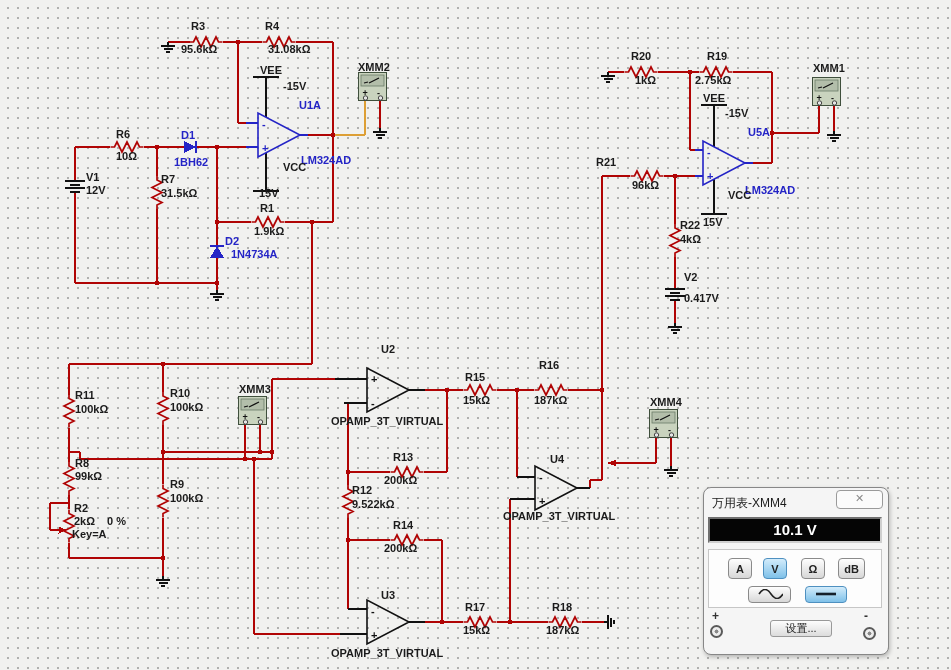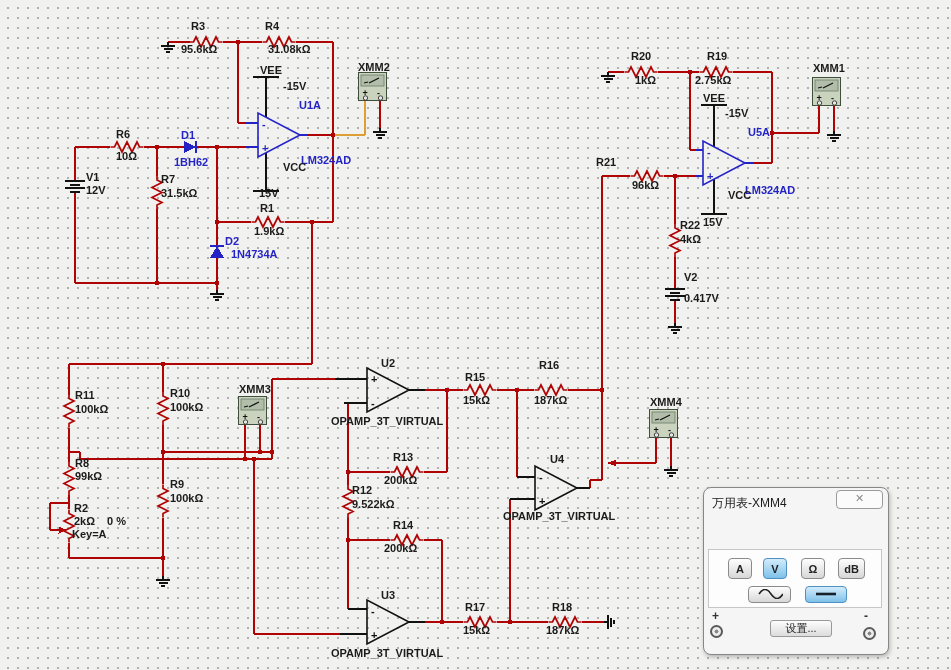--- a/index.html
+++ b/index.html
@@ -399,21 +399,21 @@
   <div class="lbl" style="left:170px;top:402px">100kΩ</div>
   <div class="lbl" style="left:239px;top:384px">XMM3</div>
   <div class="lbl" style="left:75px;top:458px">R8</div>
   <div class="lbl" style="left:75px;top:471px">99kΩ</div>
   <div class="lbl" style="left:170px;top:479px">R9</div>
   <div class="lbl" style="left:170px;top:493px">100kΩ</div>
   <div class="lbl" style="left:74px;top:503px">R2</div>
   <div class="lbl" style="left:74px;top:516px">2kΩ</div>
   <div class="lbl" style="left:107px;top:516px">0 %</div>
   <div class="lbl" style="left:72px;top:529px">Key=A</div>
-  <div class="lbl" style="left:381px;top:358px">U2</div>
+  <div class="lbl" style="left:381px;top:344px">U2</div>
   <div class="lbl" style="left:331px;top:416px">OPAMP_3T_VIRTUAL</div>
   <div class="lbl" style="left:393px;top:452px">R13</div>
   <div class="lbl" style="left:384px;top:475px">200kΩ</div>
   <div class="lbl" style="left:352px;top:485px">R12</div>
   <div class="lbl" style="left:352px;top:499px">9.522kΩ</div>
   <div class="lbl" style="left:393px;top:520px">R14</div>
   <div class="lbl" style="left:384px;top:543px">200kΩ</div>
   <div class="lbl" style="left:381px;top:590px">U3</div>
   <div class="lbl" style="left:331px;top:648px">OPAMP_3T_VIRTUAL</div>
   <div class="lbl" style="left:465px;top:372px">R15</div>
@@ -461,20 +461,21 @@
       <path d="M6 11 L10 10 M11 11 L21 6" stroke="#111" stroke-width="1.2" fill="none"></path>
       <text x="4.5" y="23.5" font-size="9" font-weight="bold" fill="#111" font-family="Liberation Sans,sans-serif">+</text>
       <text x="19" y="23.5" font-size="9" font-weight="bold" fill="#111" font-family="Liberation Sans,sans-serif">-</text>
       <circle cx="7.5" cy="26" r="2.2" fill="#e6e6e6" stroke="#333" stroke-width="0.9"></circle>
       <circle cx="22.5" cy="26" r="2.2" fill="#e6e6e6" stroke="#333" stroke-width="0.9"></circle>
       </svg></div>
 
   <div class="dialog">
     <div class="dlg-title">万用表-XMM4</div>
     <div class="dlg-close"><span>✕</span></div>
+    <div class="dlg-display"><span>10.1 V</span></div>
     <div class="dlg-panel">
       <button class="mbtn" style="left:19px">A</button>
       <button class="mbtn sel" style="left:54px">V</button>
       <button class="mbtn" style="left:92px">Ω</button>
       <button class="mbtn" style="left:129px;width:27px">dB</button>
       <button class="wbtn" style="left:39px;width:43px"><svg width="26" height="10">
             <path d="M2 5 q6,-9 12,0 q6,9 12,0" fill="none" stroke="#222" stroke-width="1.6"></path>
           </svg></button>
       <button class="wbtn sel" style="left:96px;width:42px"><svg width="26" height="10">
             <line x1="3" y1="5" x2="23" y2="5" stroke="#15202b" stroke-width="2.6"></line>

